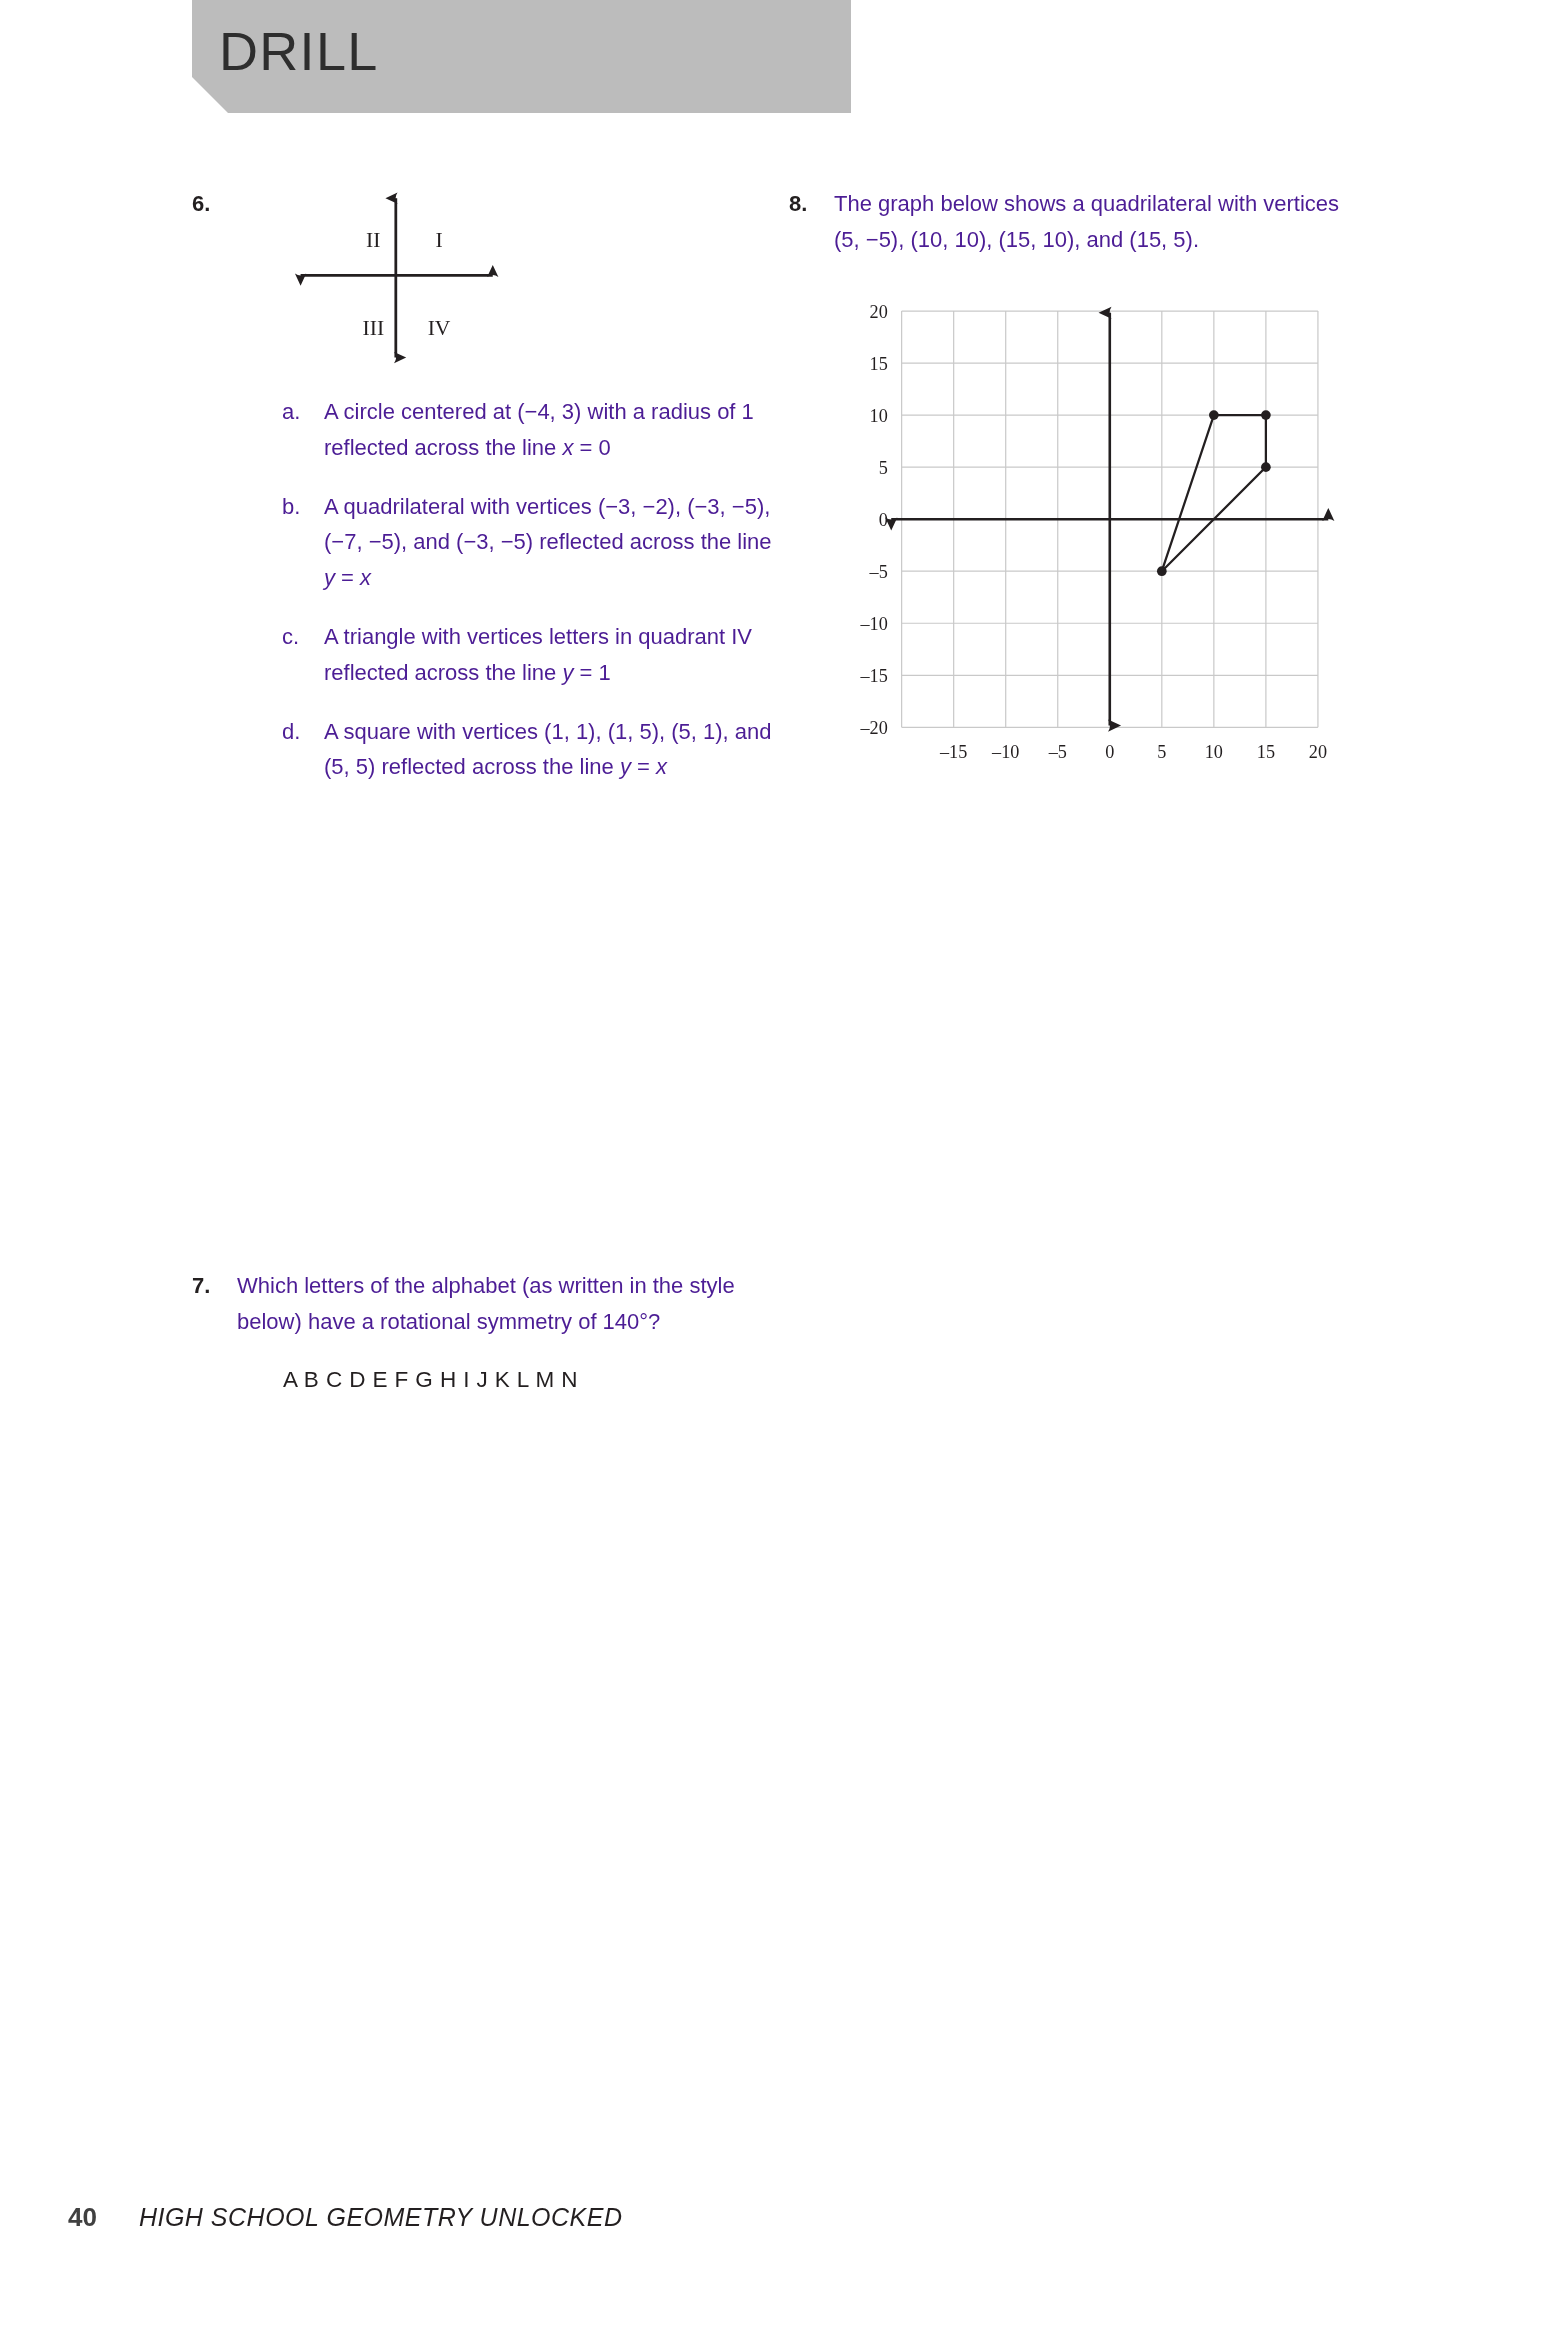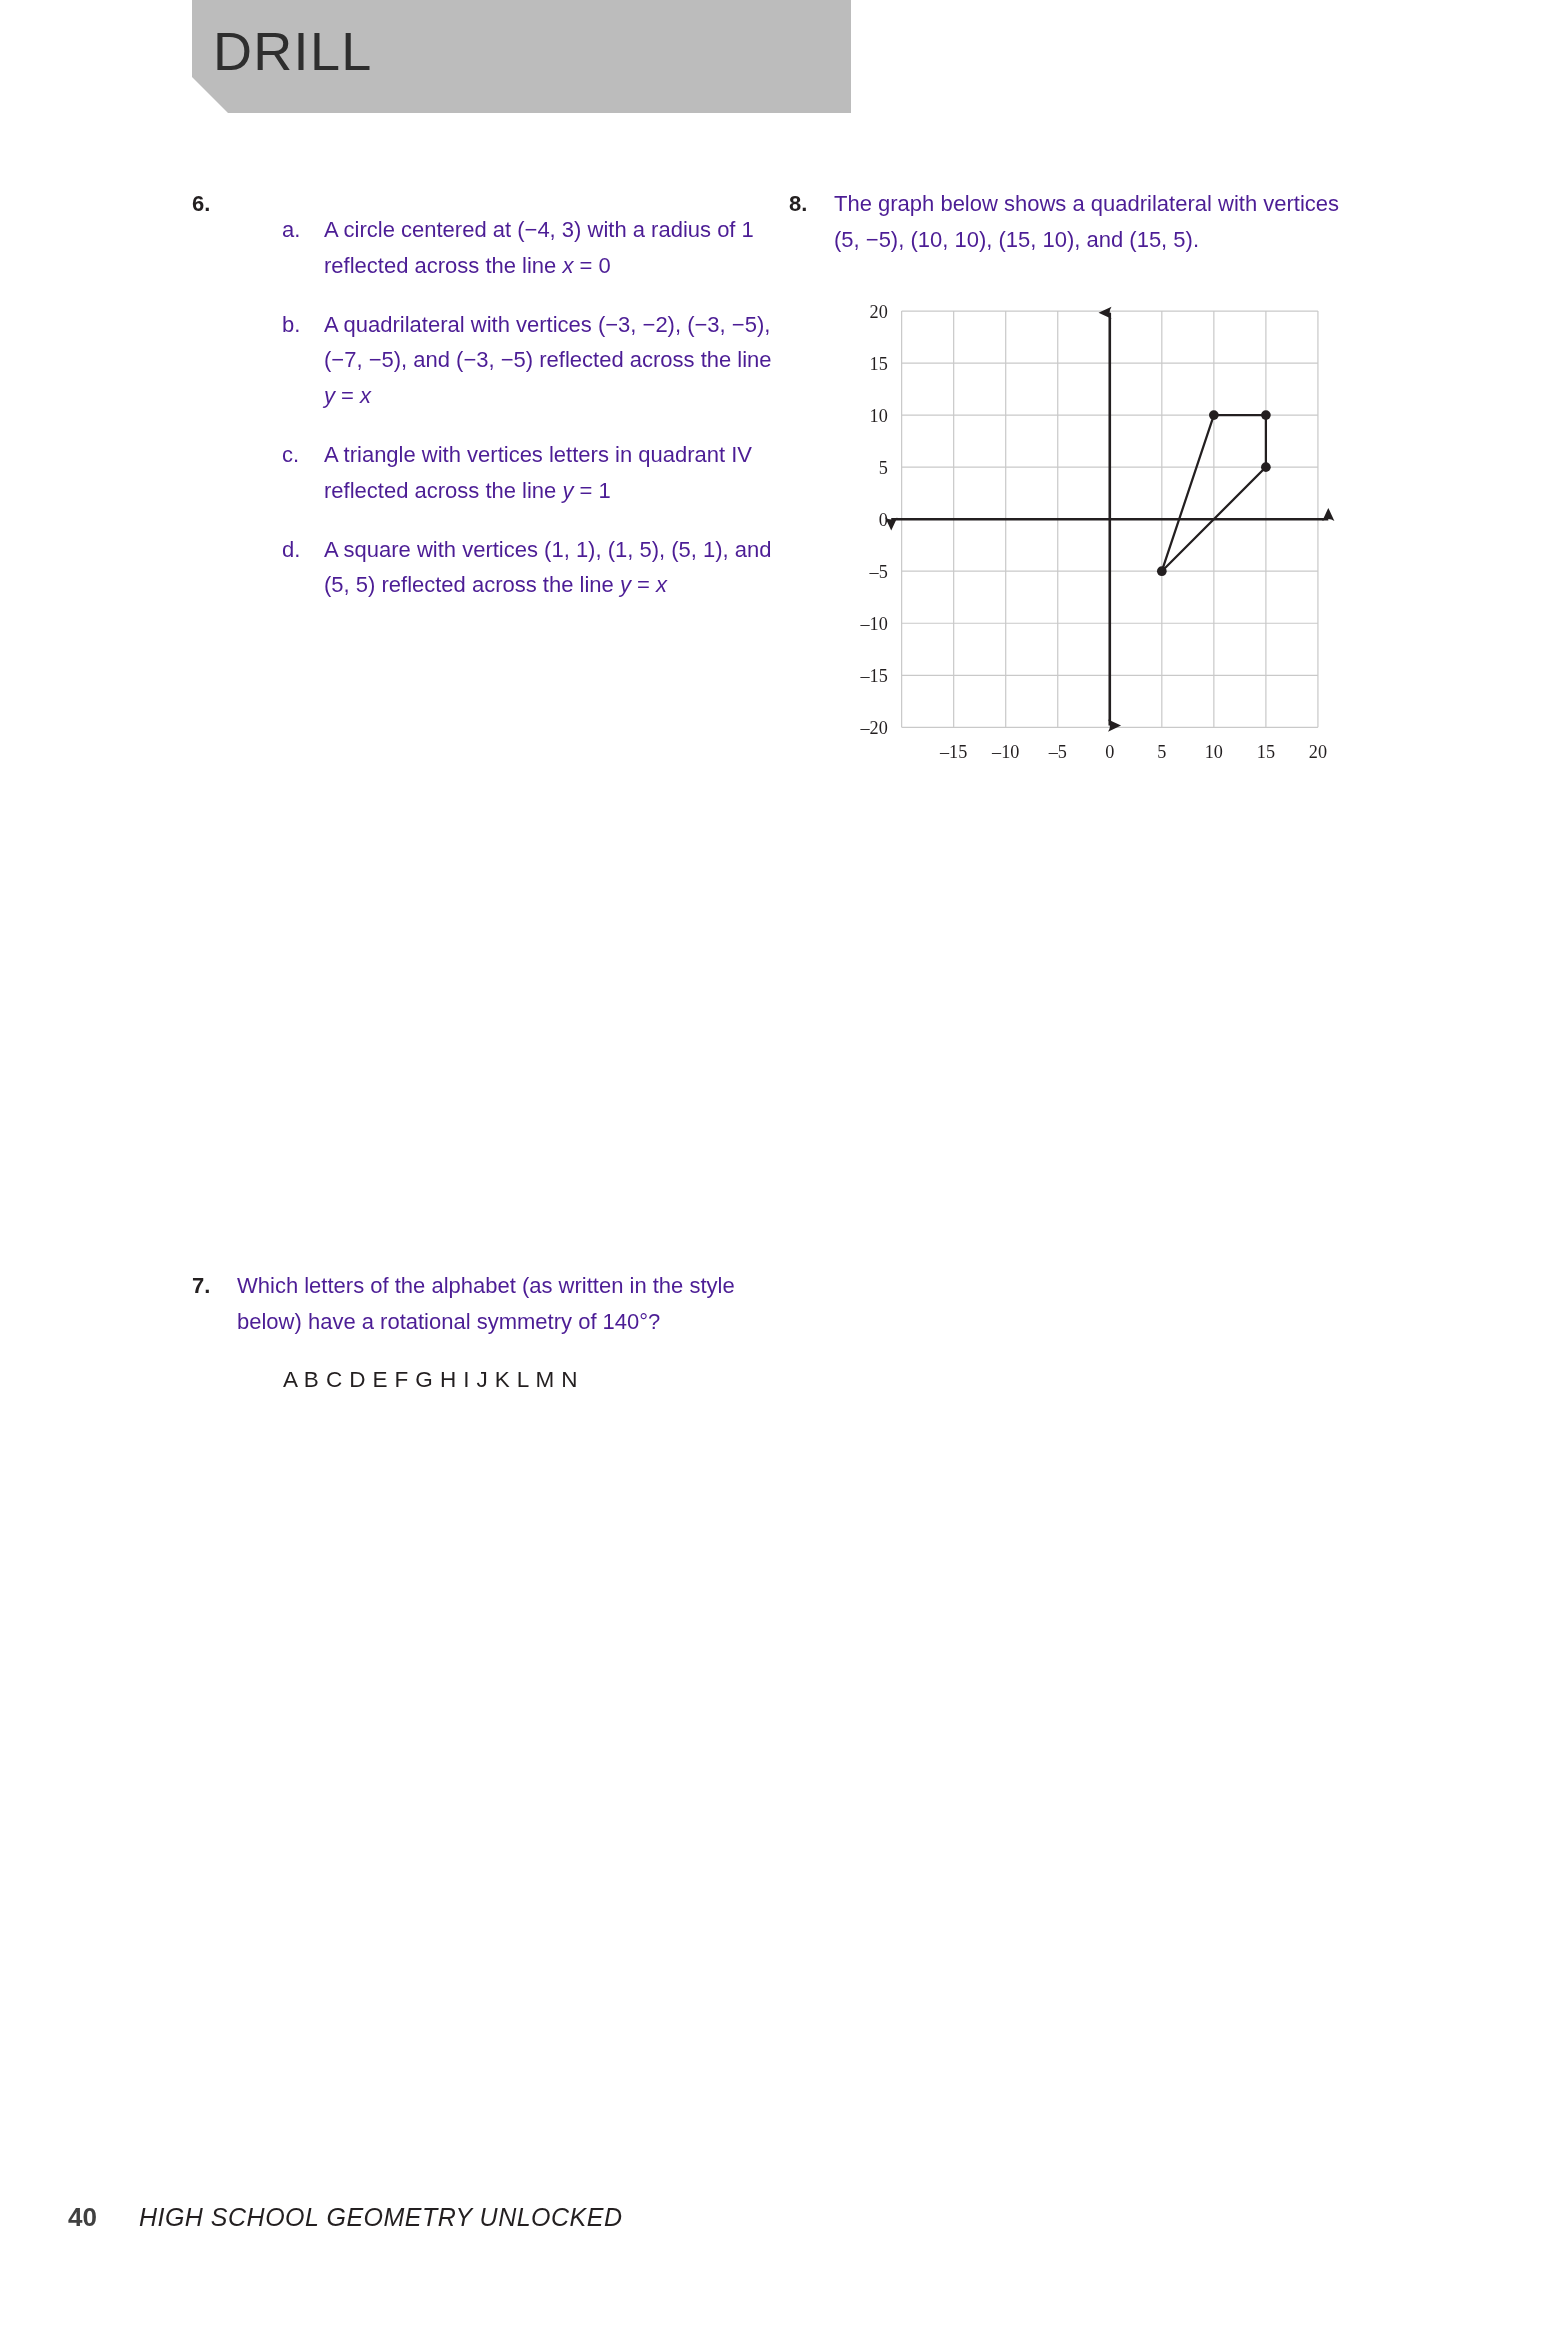--- a/index.html
+++ b/index.html
@@ -22,21 +22,21 @@
     position: absolute;
     left: 192px;
     top: 0;
     width: 659px;
     height: 113px;
     background: #bcbcbc;
     clip-path: polygon(0 0, 100% 0, 100% 100%, 36px 100%, 0 calc(100% - 36px));
   }
   .header-title {
     position: absolute;
-    left: 213px;
+    left: 219px;
     top: 24px;
     font-family: "Liberation Sans", sans-serif;
     font-size: 54px;
     font-weight: 300;
     letter-spacing: 1.3px;
     color: #2e2e2e;
     line-height: 1;
   }
 
   
@@ -183,20 +183,38 @@
 
 <div class="header-banner"></div>
 <div class="header-title">DRILL</div>
 
 <div class="col-left">
 
   <div class="qblock">
     <div class="qnum">6.</div>
     <div class="qbody">
 
+      <div class="quadrant-wrap">
+        <svg class="quadrant-svg" width="303" height="182" viewBox="0 0 350 210" style="font-size:25.5px">
+          <defs>
+            <marker id="arrUp" markerWidth="16" markerHeight="16" refX="8" refY="13" orient="auto-start-reverse" markerUnits="userSpaceOnUse">
+              <path d="M8,1 L14.5,15 Q8,10.5 1.5,15 Z" fill="#231f20"></path>
+            </marker>
+          </defs>
+
+          <line x1="128" y1="14" x2="128" y2="198" stroke="#231f20" stroke-width="3.2" marker-start="url(#arrUp)" marker-end="url(#arrUp)"></line>
+
+          <line x1="18" y1="103" x2="240" y2="103" stroke="#231f20" stroke-width="3.2" marker-start="url(#arrUp)" marker-end="url(#arrUp)"></line>
+
+          <text x="102" y="70" font-family="'Liberation Serif', serif" font-size="25" fill="#231f20" text-anchor="middle">II</text>
+          <text x="178" y="70" font-family="'Liberation Serif', serif" font-size="25" fill="#231f20" text-anchor="middle">I</text>
+          <text x="102" y="172" font-family="'Liberation Serif', serif" font-size="25" fill="#231f20" text-anchor="middle">III</text>
+          <text x="178" y="172" font-family="'Liberation Serif', serif" font-size="25" fill="#231f20" text-anchor="middle">IV</text>
+        </svg>
+      </div>
 
 
       <div class="sublist">
 
         <div class="subitem">
           <div class="sublabel">a.</div>
           <div class="subtext"><span>A circle centered at (−4, 3) with a radius of 1 reflected across the line </span><i>x</i><span> = 0</span></div>
         </div>
 
         <div class="subitem">

